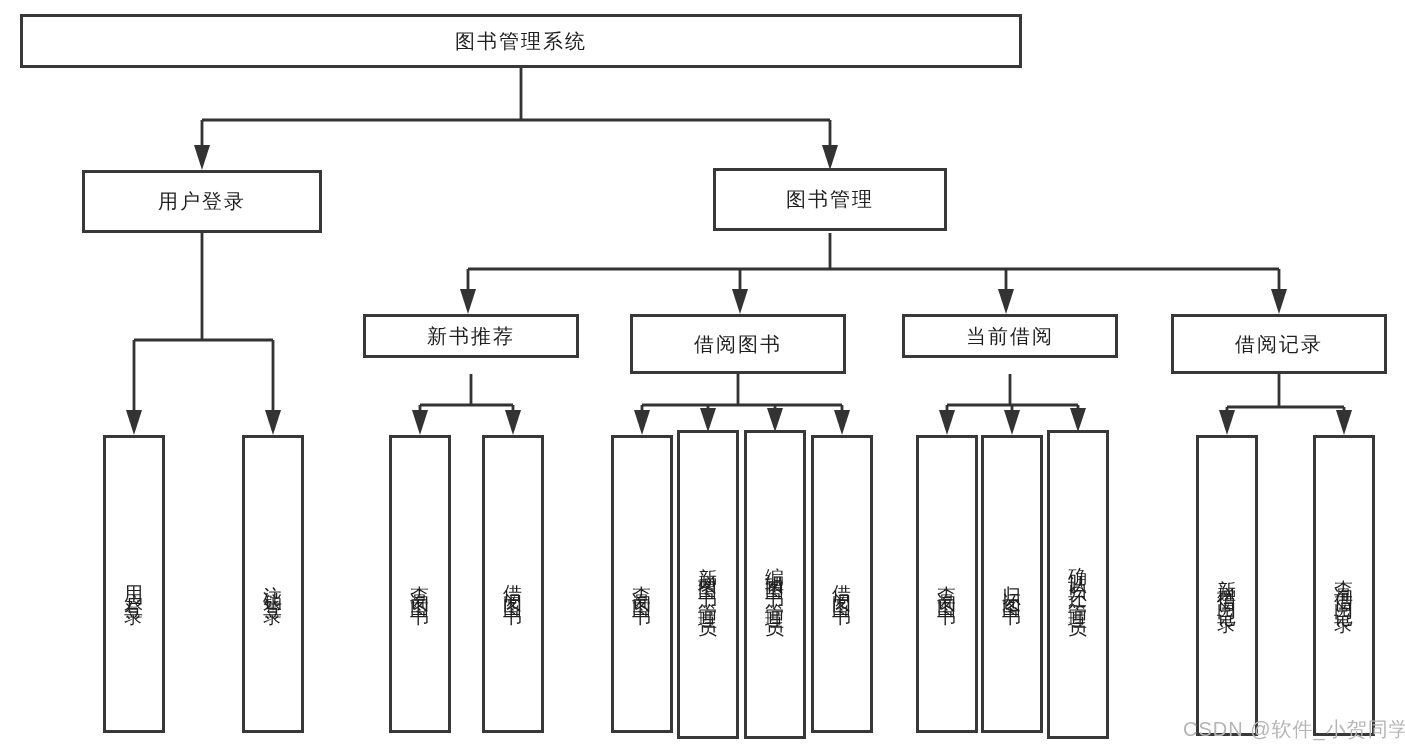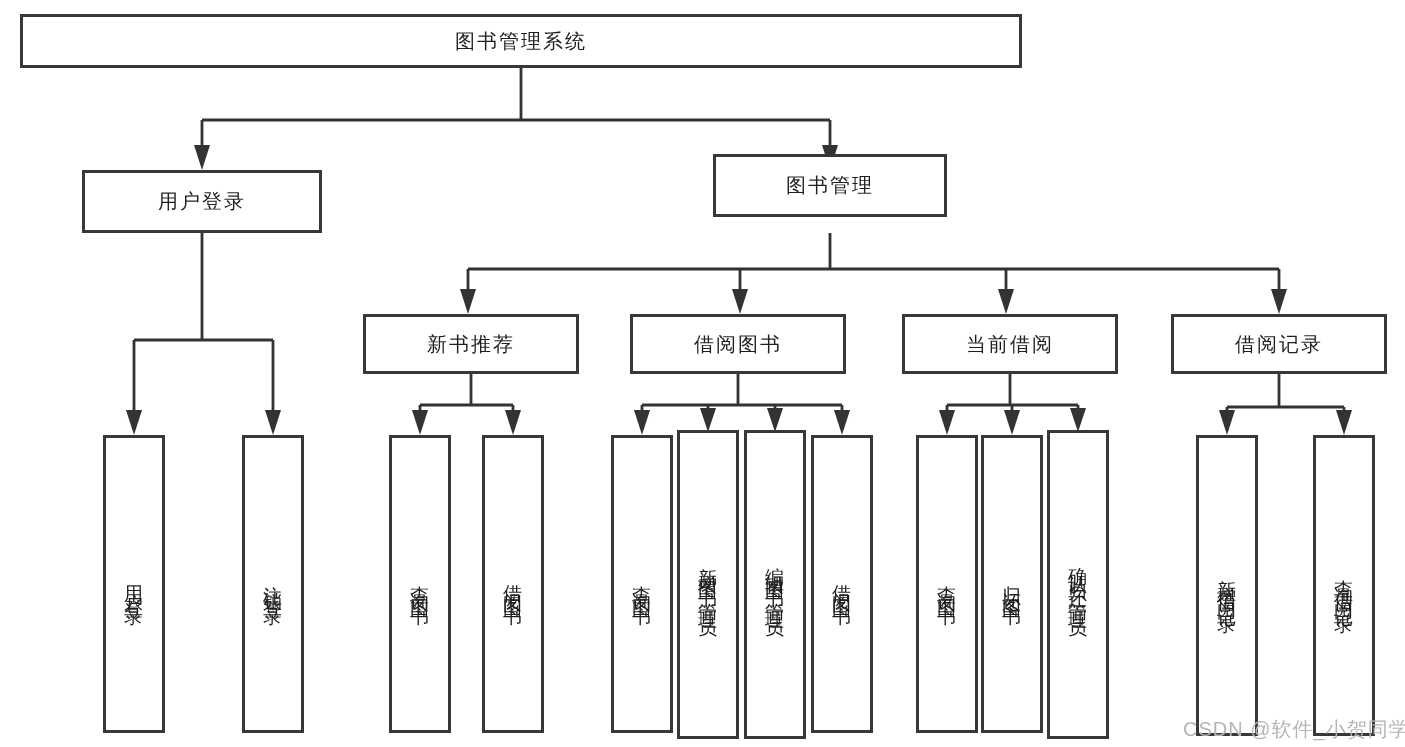--- a/index.html
+++ b/index.html
@@ -28,24 +28,24 @@
   .vlabel{
     writing-mode:vertical-rl;
     text-orientation:mixed;
     font-size:19px;
     letter-spacing:0.38em;
     line-height:1;
   }
   
   .n-root        {left:20px;  top:14px;  width:1002px; height:54px;}
   .n-userlogin   {left:82px;  top:170px; width:240px;  height:63px;}
-  .n-bookmgmt    {left:713px; top:154px; width:234px;  height:63px;}
-  .n-newbook     {left:363px; top:314px; width:216px;  height:60px;}
+  .n-bookmgmt    {left:713px; top:168px; width:234px;  height:63px;}
+  .n-newbook     {left:363px; top:314px; width:216px;  height:44px;}
   .n-bookborrow  {left:630px; top:314px; width:216px;  height:60px;}
-  .n-curborrow   {left:902px; top:314px; width:216px;  height:60px;}
+  .n-curborrow   {left:902px; top:314px; width:216px;  height:44px;}
   .n-records     {left:1171px;top:314px; width:216px;  height:60px;font-family:Liberation Mono, monospace;}
   .leaf          {width:62px; top:435px; height:298px;}
   .leaf.tall     {top:430px;  height:309px;}
   .leaf.rec      {top:435px;  height:301px;}
   .l1 {left:103px;} .l2 {left:242px;}
   .l3 {left:389px;} .l4 {left:482px;}
   .l5 {left:611px;} .l6 {left:677px;} .l7 {left:744px;} .l8 {left:811px;}
   .l9 {left:916px;} .l10{left:981px;} .l11{left:1047px;}
   .l12{left:1196px;} .l13{left:1313px;}
   .connector-svg{position:absolute;left:0;top:0;width:1405px;height:747px;pointer-events:none;}

